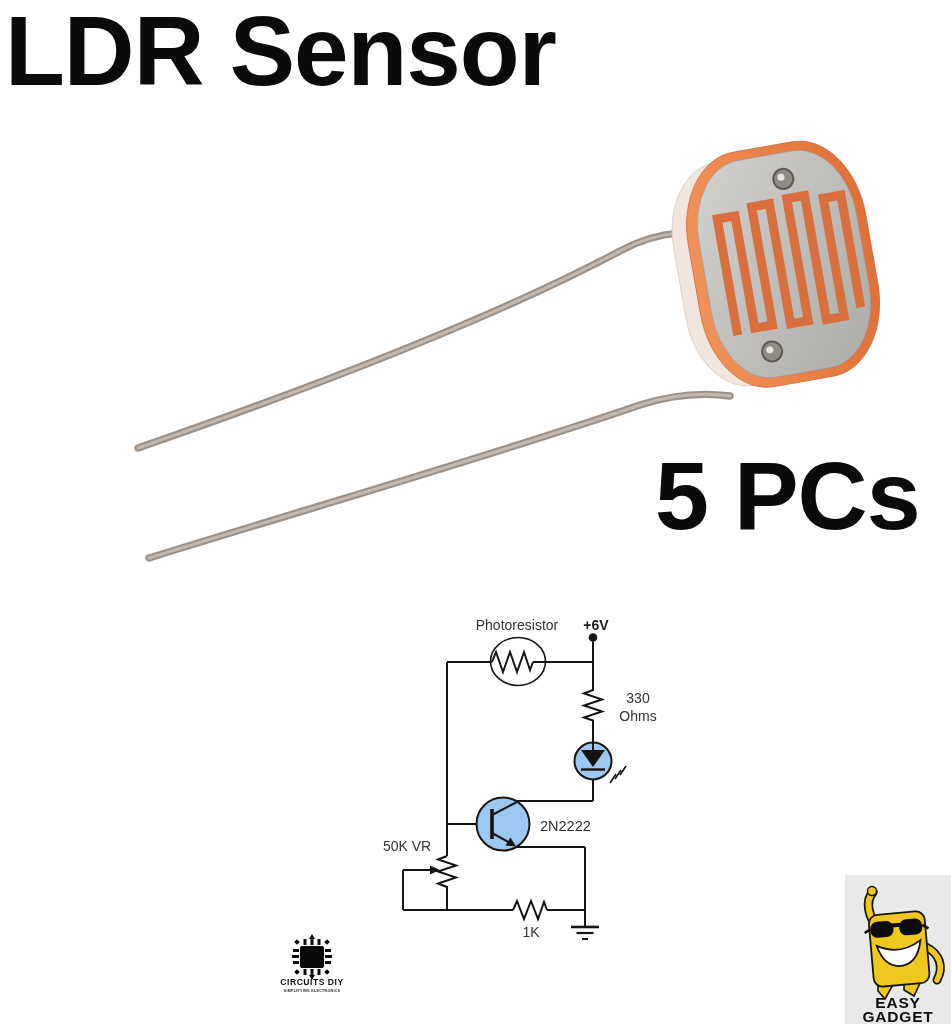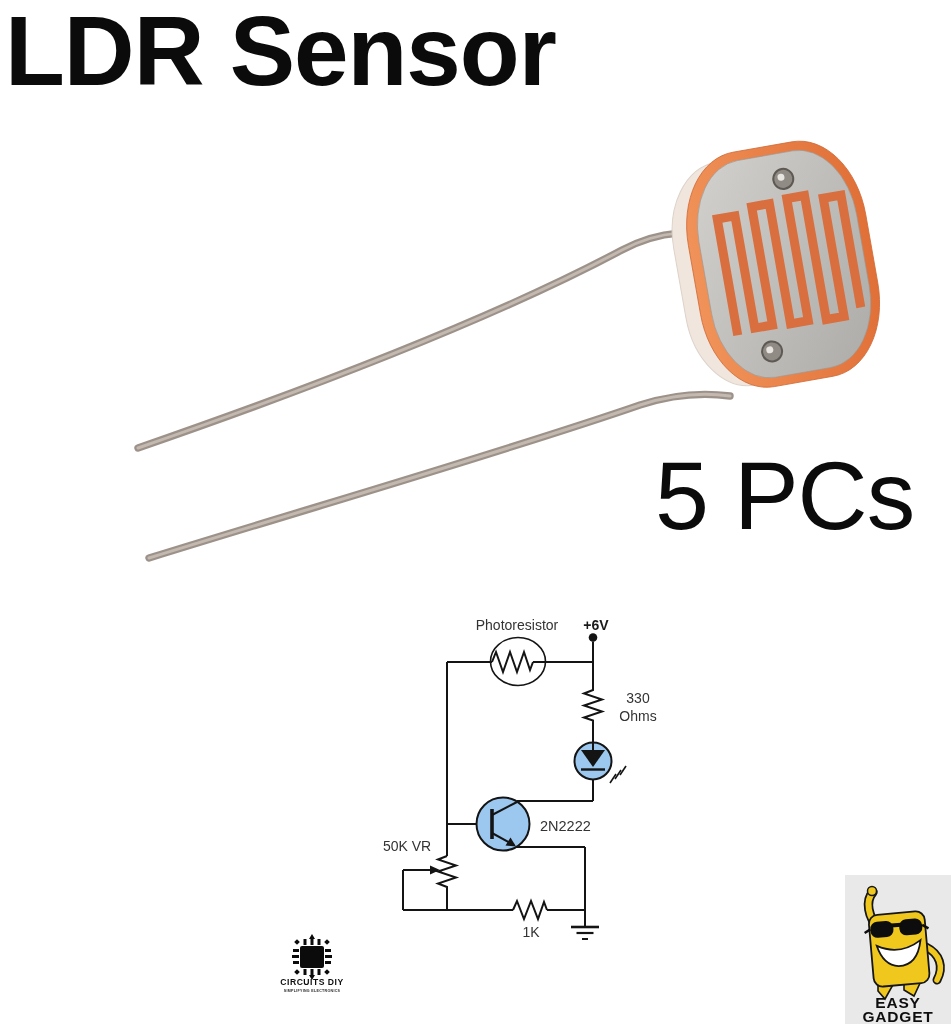--- a/index.html
+++ b/index.html
@@ -7,21 +7,21 @@
     position:relative;width:951px;height:1024px;background:#ffffff;overflow:hidden;
     font-family:"Liberation Sans",sans-serif;
   }
   .title{
     position:absolute;left:5px;top:0px;
     font-size:98px;font-weight:700;color:#0b0b0b;letter-spacing:-1px;line-height:1.06;
     white-space:nowrap;
   }
   .quantity{
     position:absolute;left:655px;top:447px;
-    font-size:97px;font-weight:400;color:#0b0b0b;letter-spacing:-1px;line-height:1.0;
+    font-size:97px;font-weight:700;color:#0b0b0b;letter-spacing:-1px;line-height:1.0;
     white-space:nowrap;
   }
   .photo-svg{position:absolute;left:100px;top:130px;}
   .circuit-svg{position:absolute;left:370px;top:600px;}
   .cdiy-svg{position:absolute;left:276px;top:934px;}
   .eg-svg{position:absolute;left:845px;top:875px;}
   svg text{font-family:"Liberation Sans",sans-serif;}
 </style>
 </head>
 <body>

